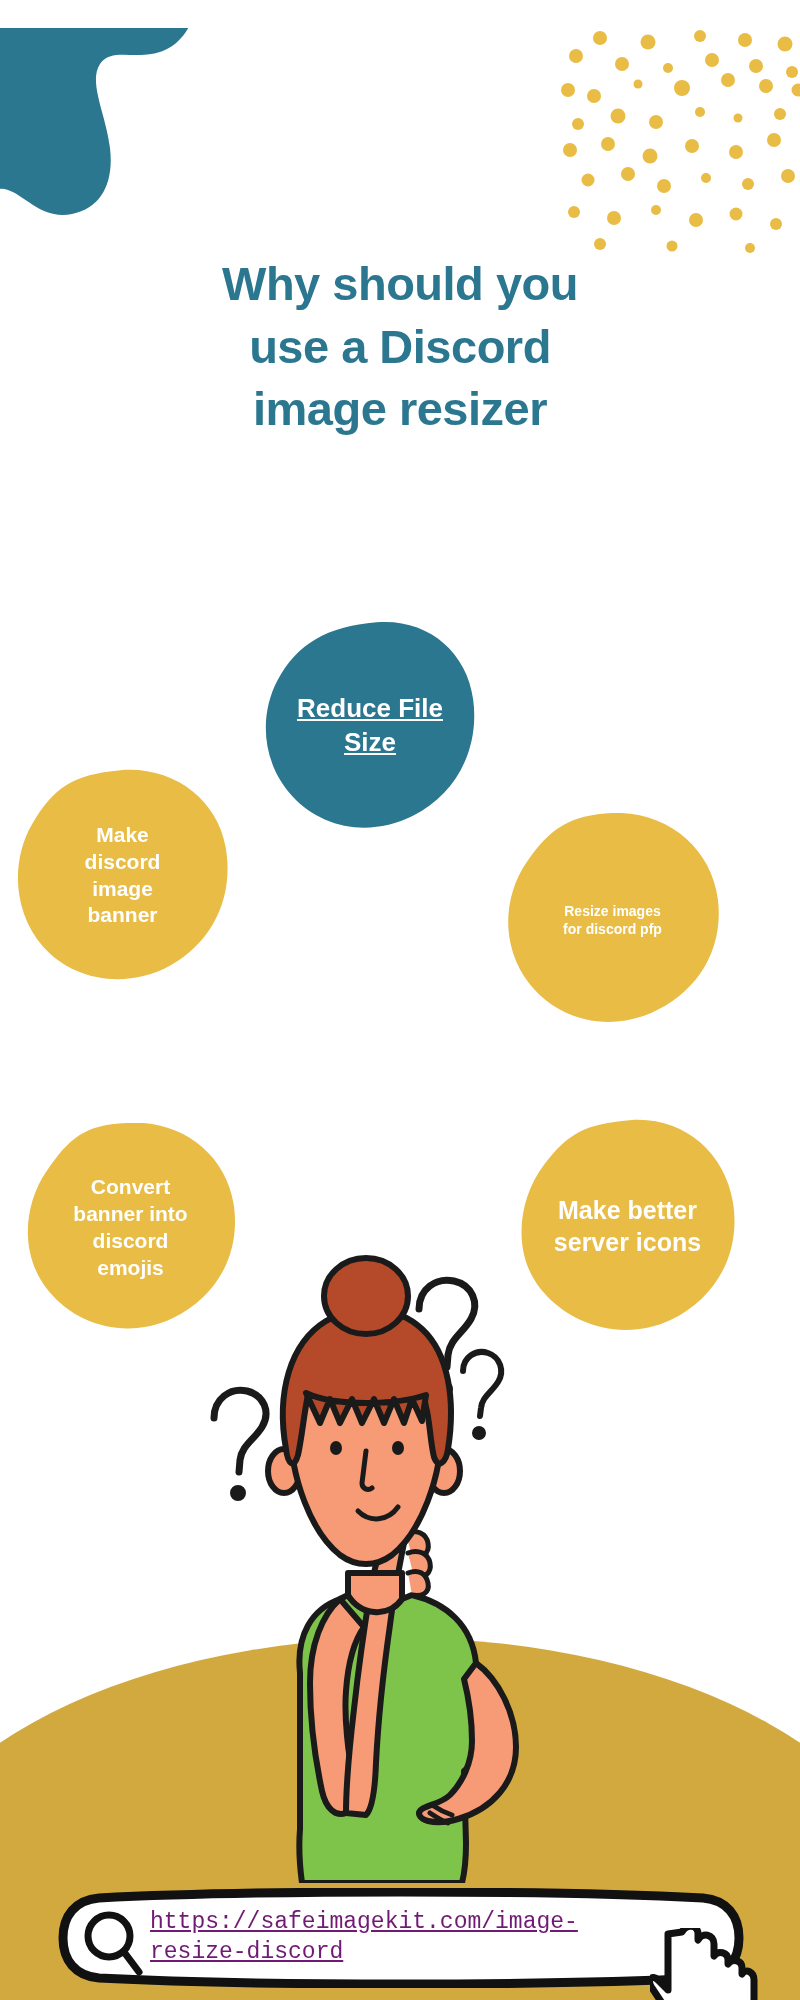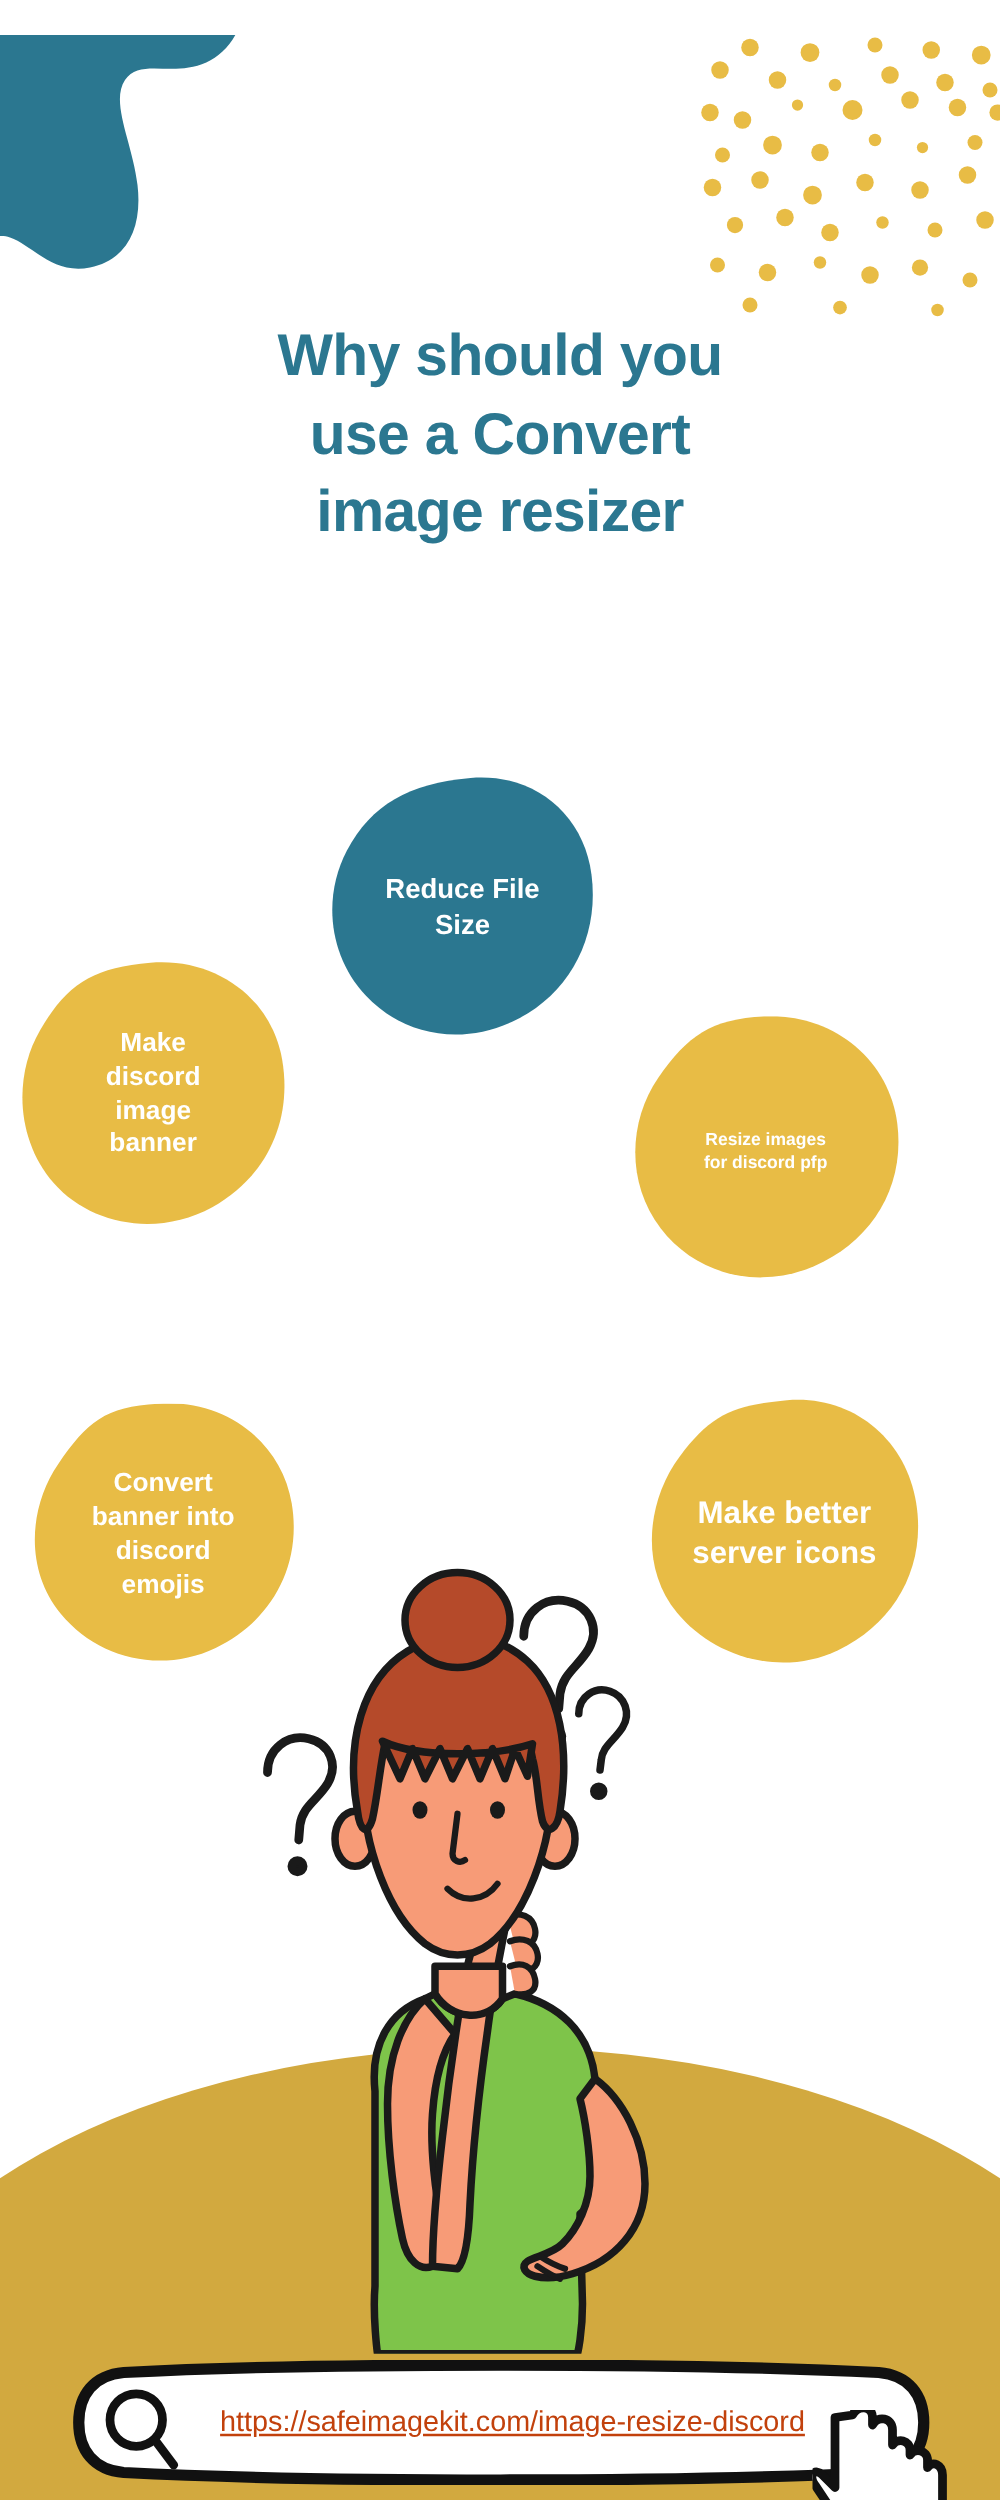--- a/index.html
+++ b/index.html
@@ -35,21 +35,21 @@
   .bubble svg { position:absolute; left:0; top:0; width:100%; height:100%; display:block; }
   .bubble .blabel {
     position:absolute; left:0; top:0; width:100%; height:100%;
     display:flex; align-items:center; justify-content:center;
     text-align:center; color:#ffffff; font-weight:bold;
     line-height:1.28; white-space:pre-line; padding:0 14px;
   }
 
   
   #bub-reduce        { left:250px; top:-10px;  width:240px; height:215px; z-index:6; }
-  #bub-reduce .blabel{ font-size:22px; }
+  #bub-reduce .blabel{ font-size:26px;text-decoration:underline; }
 
   #bub-banner        { left:10px;  top:140px;  width:225px; height:215px; z-index:5; }
   #bub-banner .blabel{ font-size:21px; }
 
   #bub-pfp           { left:500px; top:185px;  width:225px; height:215px; z-index:5; }
   #bub-pfp .blabel   { font-size:14px; }
 
   #bub-preview       { left:265px; top:320px;  width:215px; height:215px; z-index:7; }
   #bub-preview .blabel{ font-size:21px; }
 
@@ -65,23 +65,23 @@
 
   
   .urlbar {
     position:absolute; left:55px; top:1860px;
     width:690px; height:100px; z-index:9;
   }
   .urlbar-shape { position:absolute; left:0; top:0; width:100%; height:100%; }
   .urlbar-text {
     position:absolute; left:95px; top:14px; width:520px; height:72px;
     display:flex; align-items:center; justify-content:center;
-    text-align:left; font-size:23px; color:#c2410c;
+    text-align:left; font-size:23px; color:#701a75;
     text-decoration:underline; line-height:1.3;
-    font-family:Liberation Sans, sans-serif;
+    font-family:Liberation Mono, monospace;
   }
   .cursor-hand { position:absolute; left:595px; top:40px; width:120px; height:115px; z-index:11; }
 </style>
 </head>
 <body>
 
 <div id="stage">
 
   <svg class="deco-blob-tl" viewBox="0 0 320 340" xmlns="http://www.w3.org/2000/svg">
     <path d="M0,-20 L230,-20 C248,30 232,70 205,82 C178,94 152,78 140,96
@@ -135,21 +135,21 @@
       <circle cx="176" cy="186" r="6.5"></circle>
       <circle cx="216" cy="196" r="6"></circle>
       <circle cx="40" cy="216" r="6"></circle>
       <circle cx="112" cy="218" r="5.5"></circle>
       <circle cx="190" cy="220" r="5"></circle>
     </g>
   </svg>
 
   <div class="title-wrap">
     <span class="line">Why should you</span>
-    <span class="line">use a Convert</span>
+    <span class="line">use a Discord</span>
     <span class="line">image resizer</span>
   </div>
 
   <div class="bubbles">
 
     <div class="bubble" id="bub-reduce">
       <svg viewBox="0 0 200 200" xmlns="http://www.w3.org/2000/svg">
         <path d="M106,4 C152,0 190,30 196,76 C202,122 180,164 140,184
                  C100,204 56,196 28,166 C0,136 -4,92 14,58
                  C32,24 60,8 106,4 Z" fill="#2b7790"></path>

